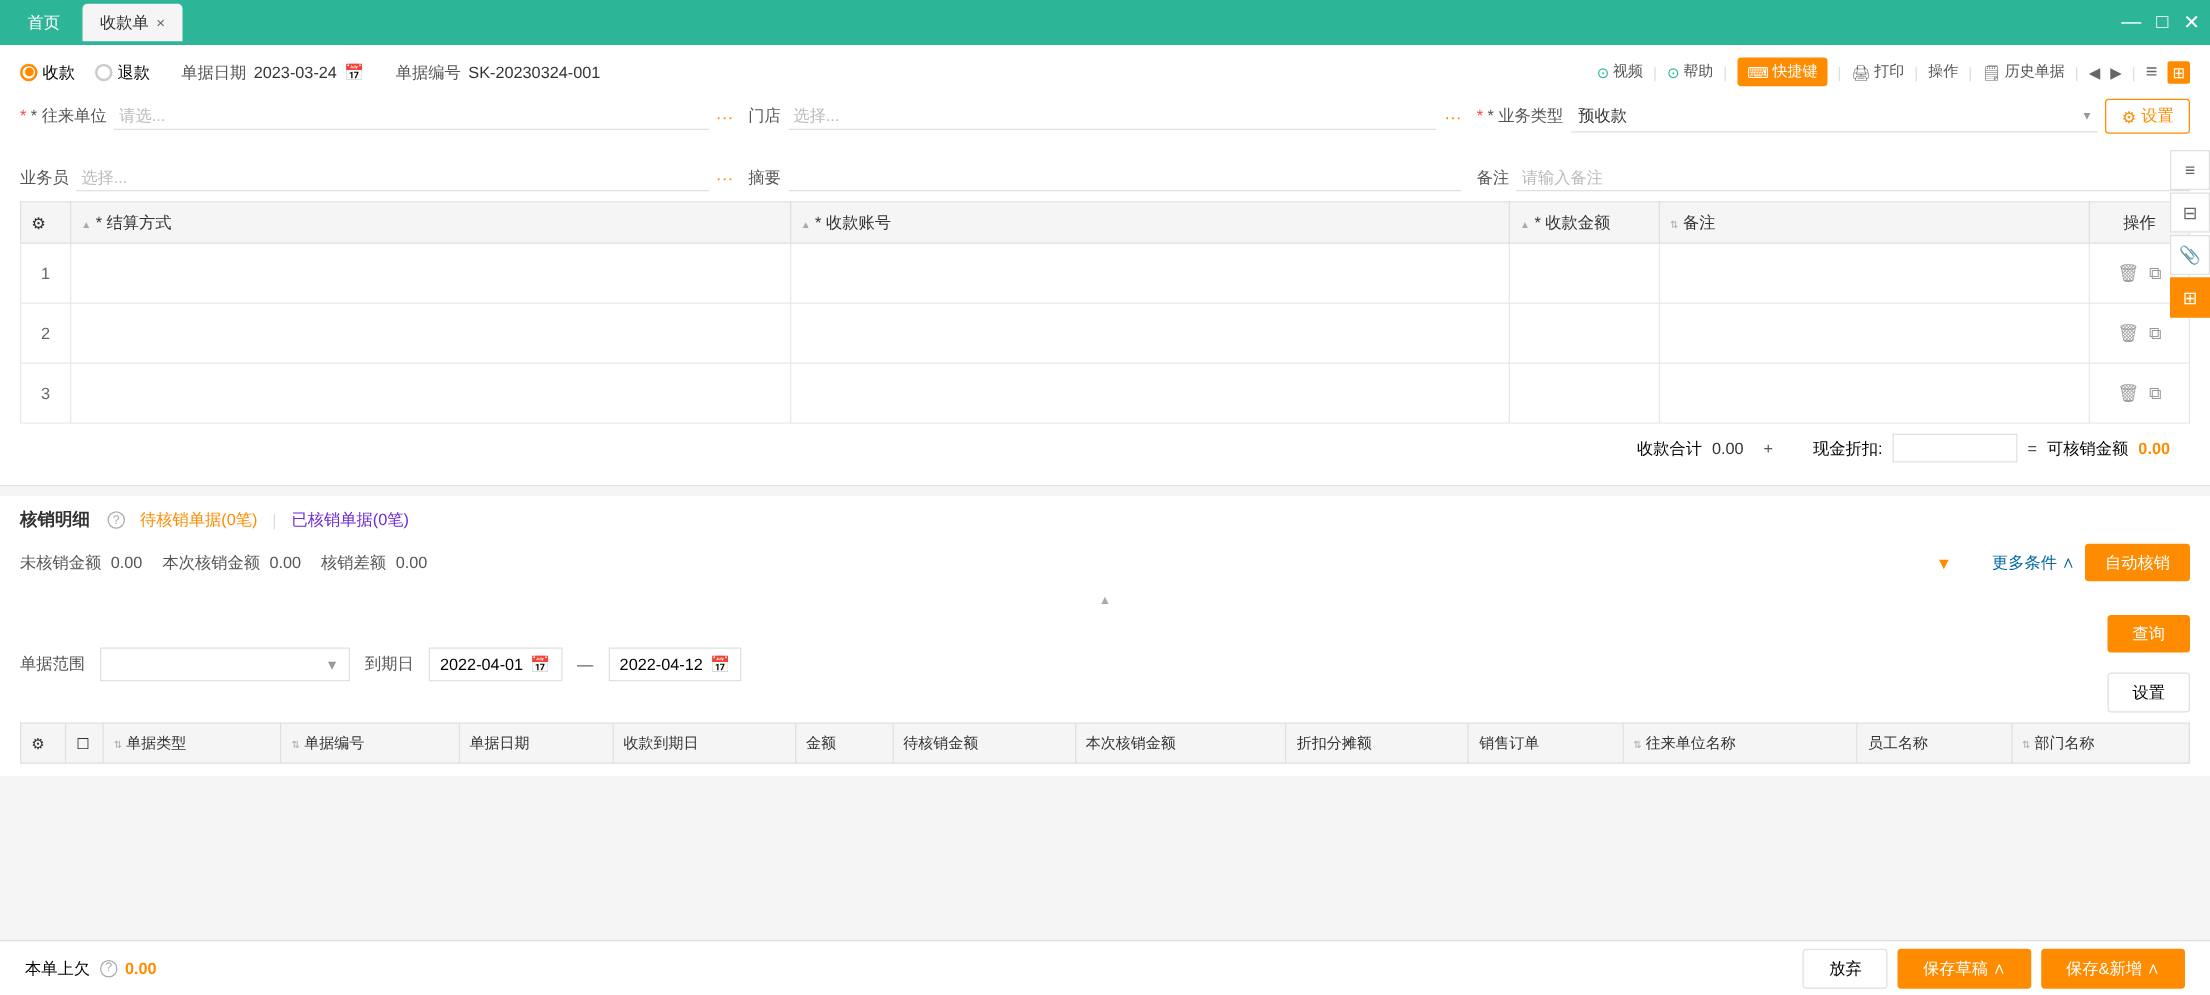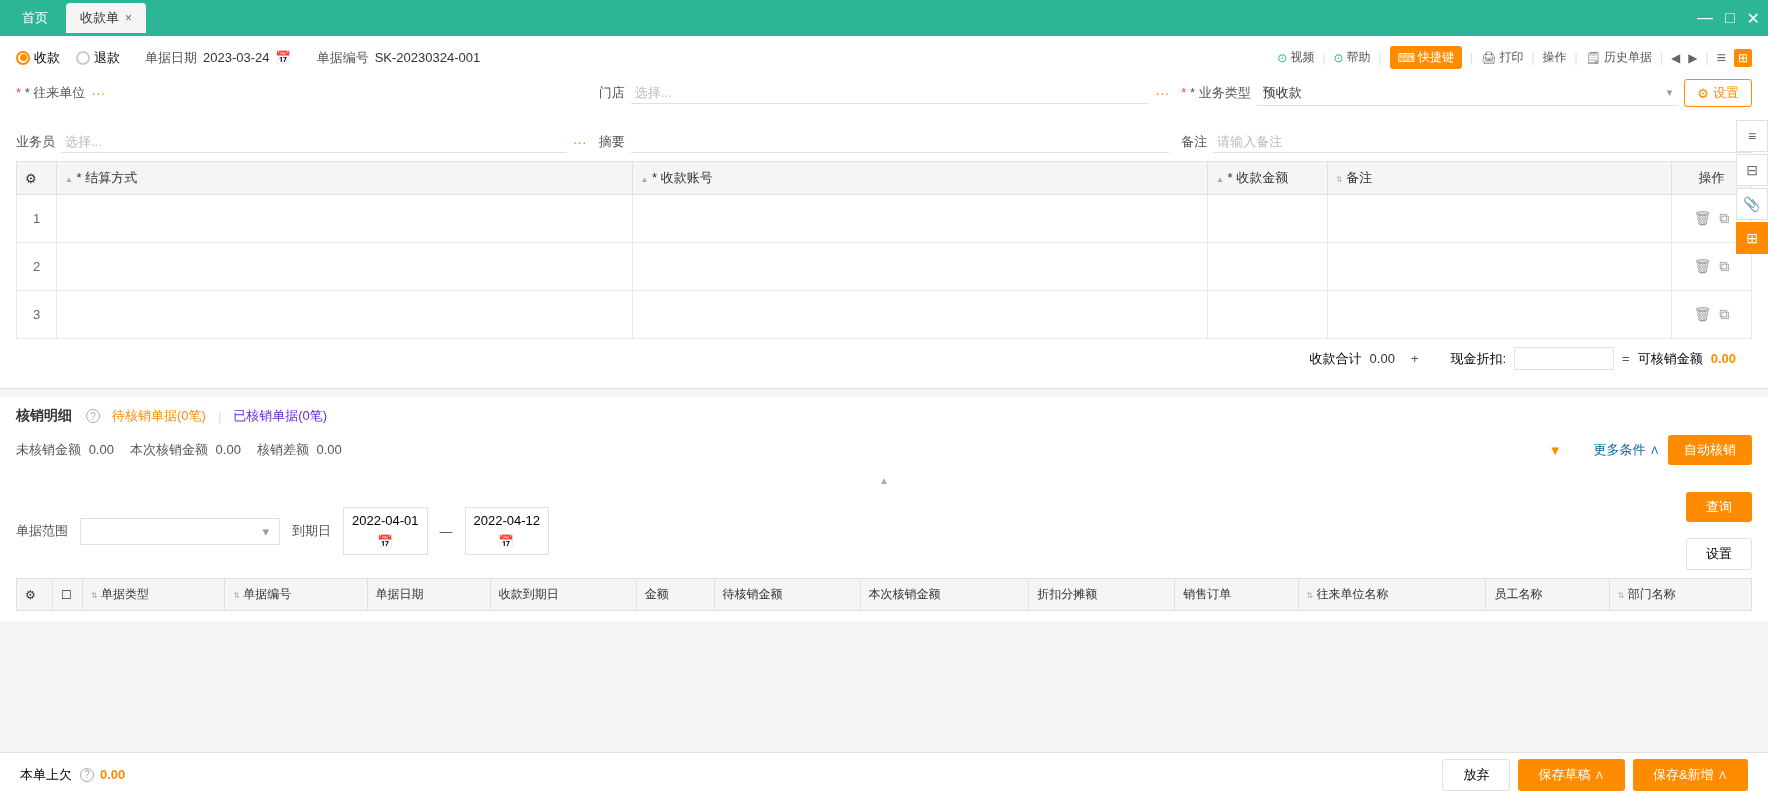--- a/index.html
+++ b/index.html
@@ -187,21 +187,21 @@
     .filter-label { color: #555; }
     .filter-select {
       display: flex; align-items: center;
       border: 1px solid #e0e0e0; padding: 5px 10px;
       min-width: 200px; cursor: pointer; background: white;
     }
     .filter-select-text { flex: 1; color: #999; }
     .date-input {
       border: 1px solid #e0e0e0; padding: 5px 8px;
       display: flex; align-items: center; gap: 6px;
-      background: white; cursor: pointer; flex-direction: column;
+      background: white; cursor: pointer;
     }
     .date-icon { color: #aaa; font-size: 13px; }
     .query-btn {
       background: #ff8c00; color: white; border: none;
       padding: 6px 20px; border-radius: 3px; cursor: pointer; font-size: 13px;
       margin-left: auto;
     }
     .settings-btn2 {
       border: 1px solid #e0e0e0; background: white;
       padding: 6px 16px; cursor: pointer; font-size: 13px;
@@ -387,20 +387,21 @@
         <span class="divider-pipe">|</span>
         <span style="cursor:pointer;color:#666;font-size:16px;">≡</span>
         <span style="cursor:pointer;color:#ff8c00;background:#ff8c00;color:white;padding:2px 4px;border-radius:2px;font-size:12px;">⊞</span>
       </div>
     </div>
 
     <div class="form-row-3">
 
       <div class="form-field">
         <span class="field-label required">* 往来单位</span>
+        <input type="text" style="flex: 1 1 0%;" placeholder="请选...">
         <span class="field-more">···</span>
       </div>
 
       <div class="form-field">
         <span class="field-label">门店</span>
         <input type="text" style="flex: 1 1 0%;" placeholder="选择...">
         <span class="field-more">···</span>
       </div>
 
       <div class="form-field">

